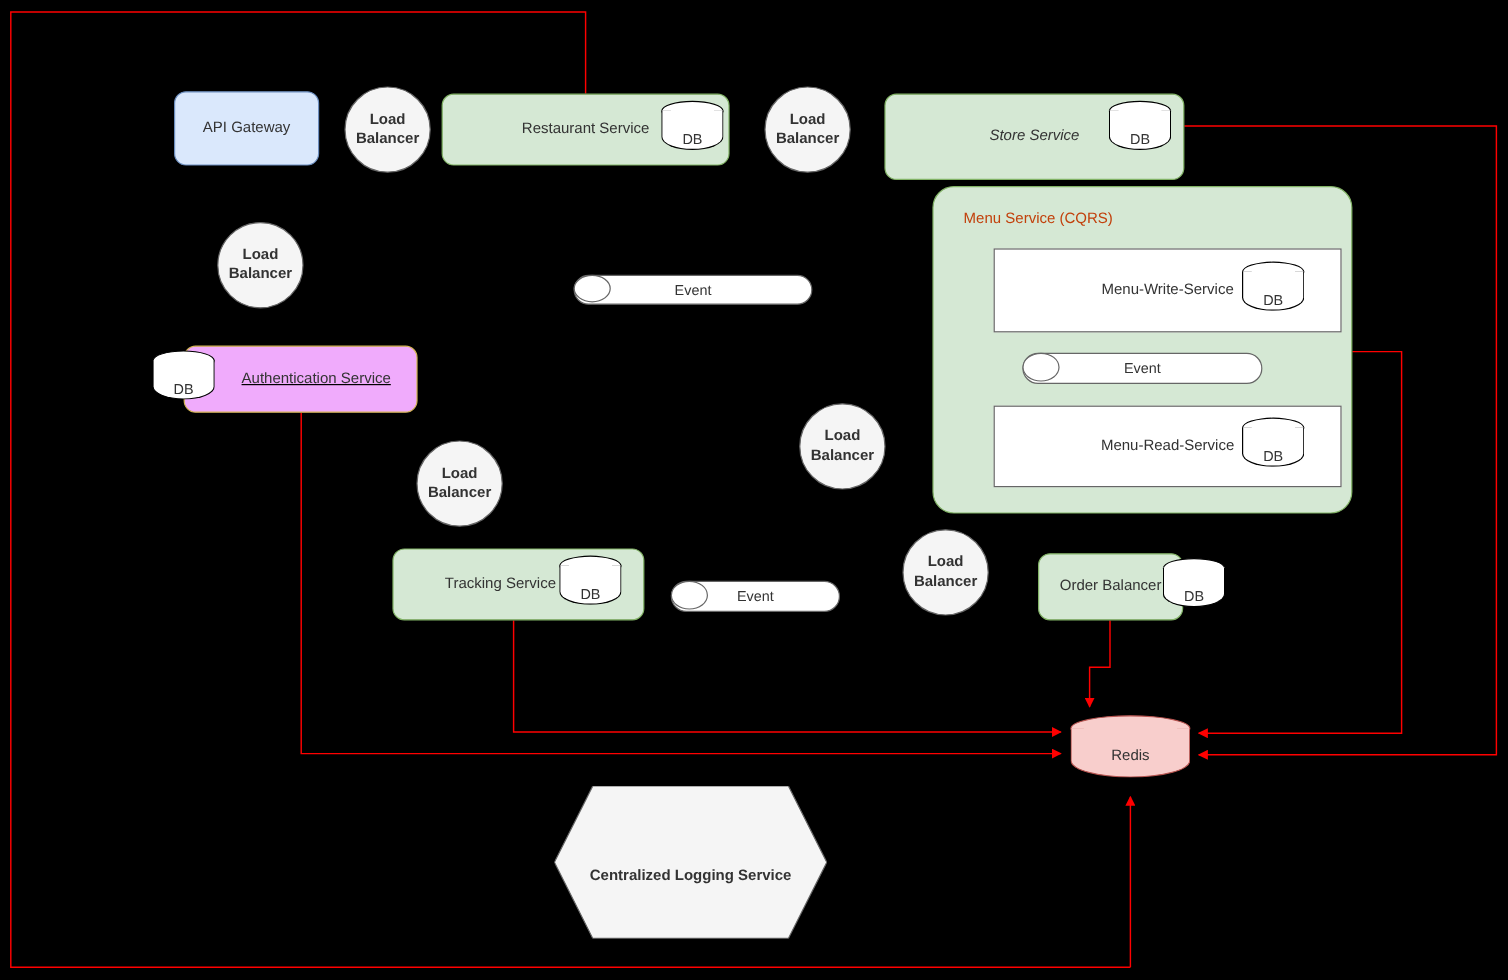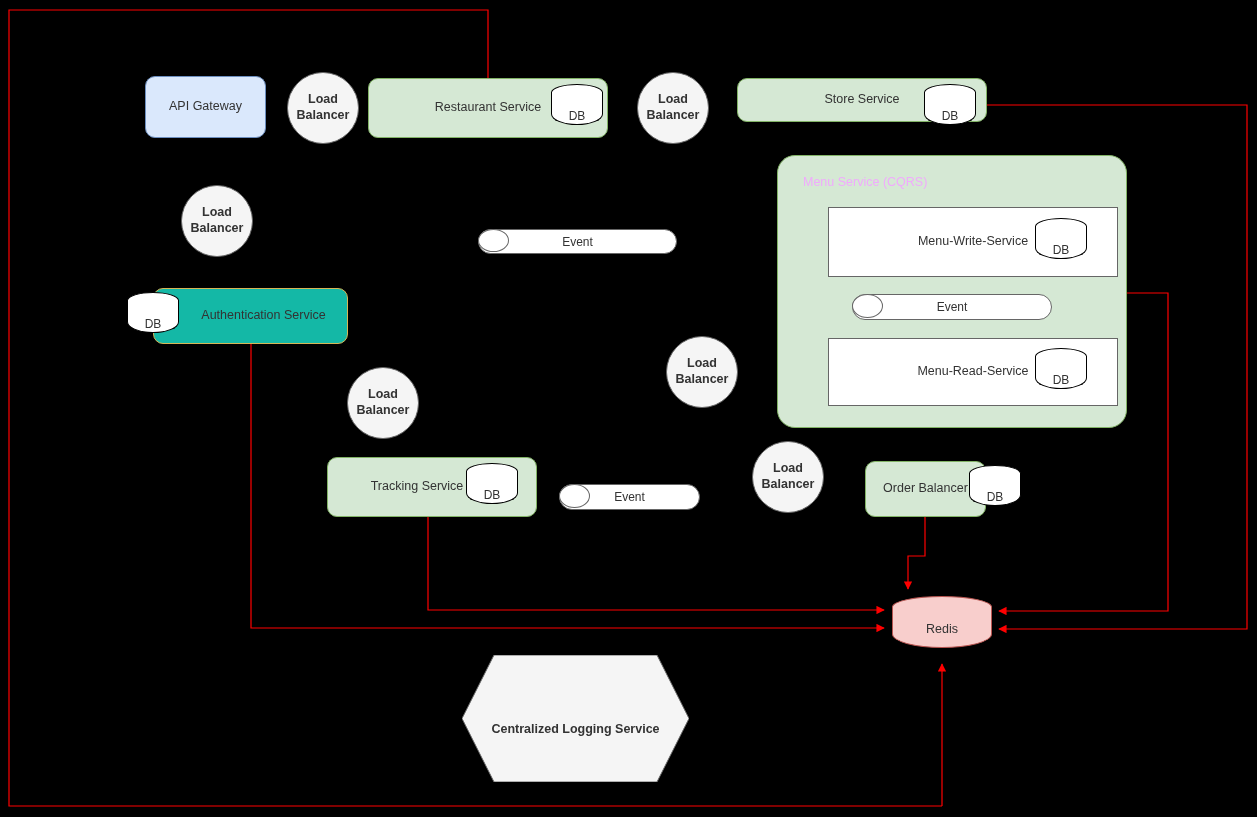--- a/index.html
+++ b/index.html
@@ -10,33 +10,33 @@
   }
   #canvas{position:relative;width:1257px;height:817px;background:#000;}
   svg#wires{position:absolute;left:0;top:0;width:1257px;height:817px;overflow:visible;}
 
   .node{position:absolute;box-sizing:border-box;display:flex;align-items:center;justify-content:center;}
   .lbl{color:#333;font-size:12.5px;line-height:1.25;text-align:center;white-space:pre-line;user-select:none;}
 
   
   .rrect{border-radius:10px;border:1px solid #82b366;background:#d5e8d4;}
   .rrect.blue{border-color:#6c8ebf;background:#dae8fc;}
-  .rrect.orange{border-color:#d6b656;background:#14b8a6;}
+  .rrect.orange{border-color:#d6b656;background:#f0abfc;text-decoration:underline;}
   .rrect.plain{border:1px solid #666;background:#fff;border-radius:0;margin-left:20px;}
 
   
   .circle{border-radius:50%;border:1px solid #666;background:#f5f5f5;font-weight:bold;}
 
   
   .container-box{
     position:absolute;border:1px solid #82b366;background:#d5e8d4;
     border-radius:18px;box-sizing:border-box;
   }
   .container-title{
-    position:absolute;color:#f0abfc;font-size:12.5px;left:26px;top:18px;
+    position:absolute;color:#c2410c;font-size:12.5px;left:26px;top:18px;
   }
 
   
   .db{position:absolute;width:52px;height:48px;pointer-events:none;}
   .db .body{
     position:absolute;left:0;top:8px;width:52px;height:33px;
     background:#fff;border-left:1px solid #000;border-right:1px solid #000;
     border-bottom:1px solid #000;border-radius:0 0 26px 26px/0 0 11px 11px;
     box-sizing:border-box;
   }
@@ -142,21 +142,21 @@
     <div class="top"></div>
       <div class="body"></div>
     <div class="dblbl">DB</div>
   </div>
 
   <div class="node circle" style="left:637px;top:72px;width:72px;height:72px;">
     <span class="lbl">Load
 Balancer</span>
   </div>
 
-  <div class="node rrect" style="left:737px;top:78px;width:250px;height:44px;">
+  <div class="node rrect" style="left:737px;top:78px;width:250px;height:72px;font-style:italic;">
     <span class="lbl">Store Service</span>
   </div>
   <div class="db" style="left:924px;top:84px;">
     <div class="top"></div>
       <div class="body"></div>
     <div class="dblbl">DB</div>
   </div>
 
   <div class="node circle" style="left:181px;top:185px;width:72px;height:72px;">
     <span class="lbl">Load

